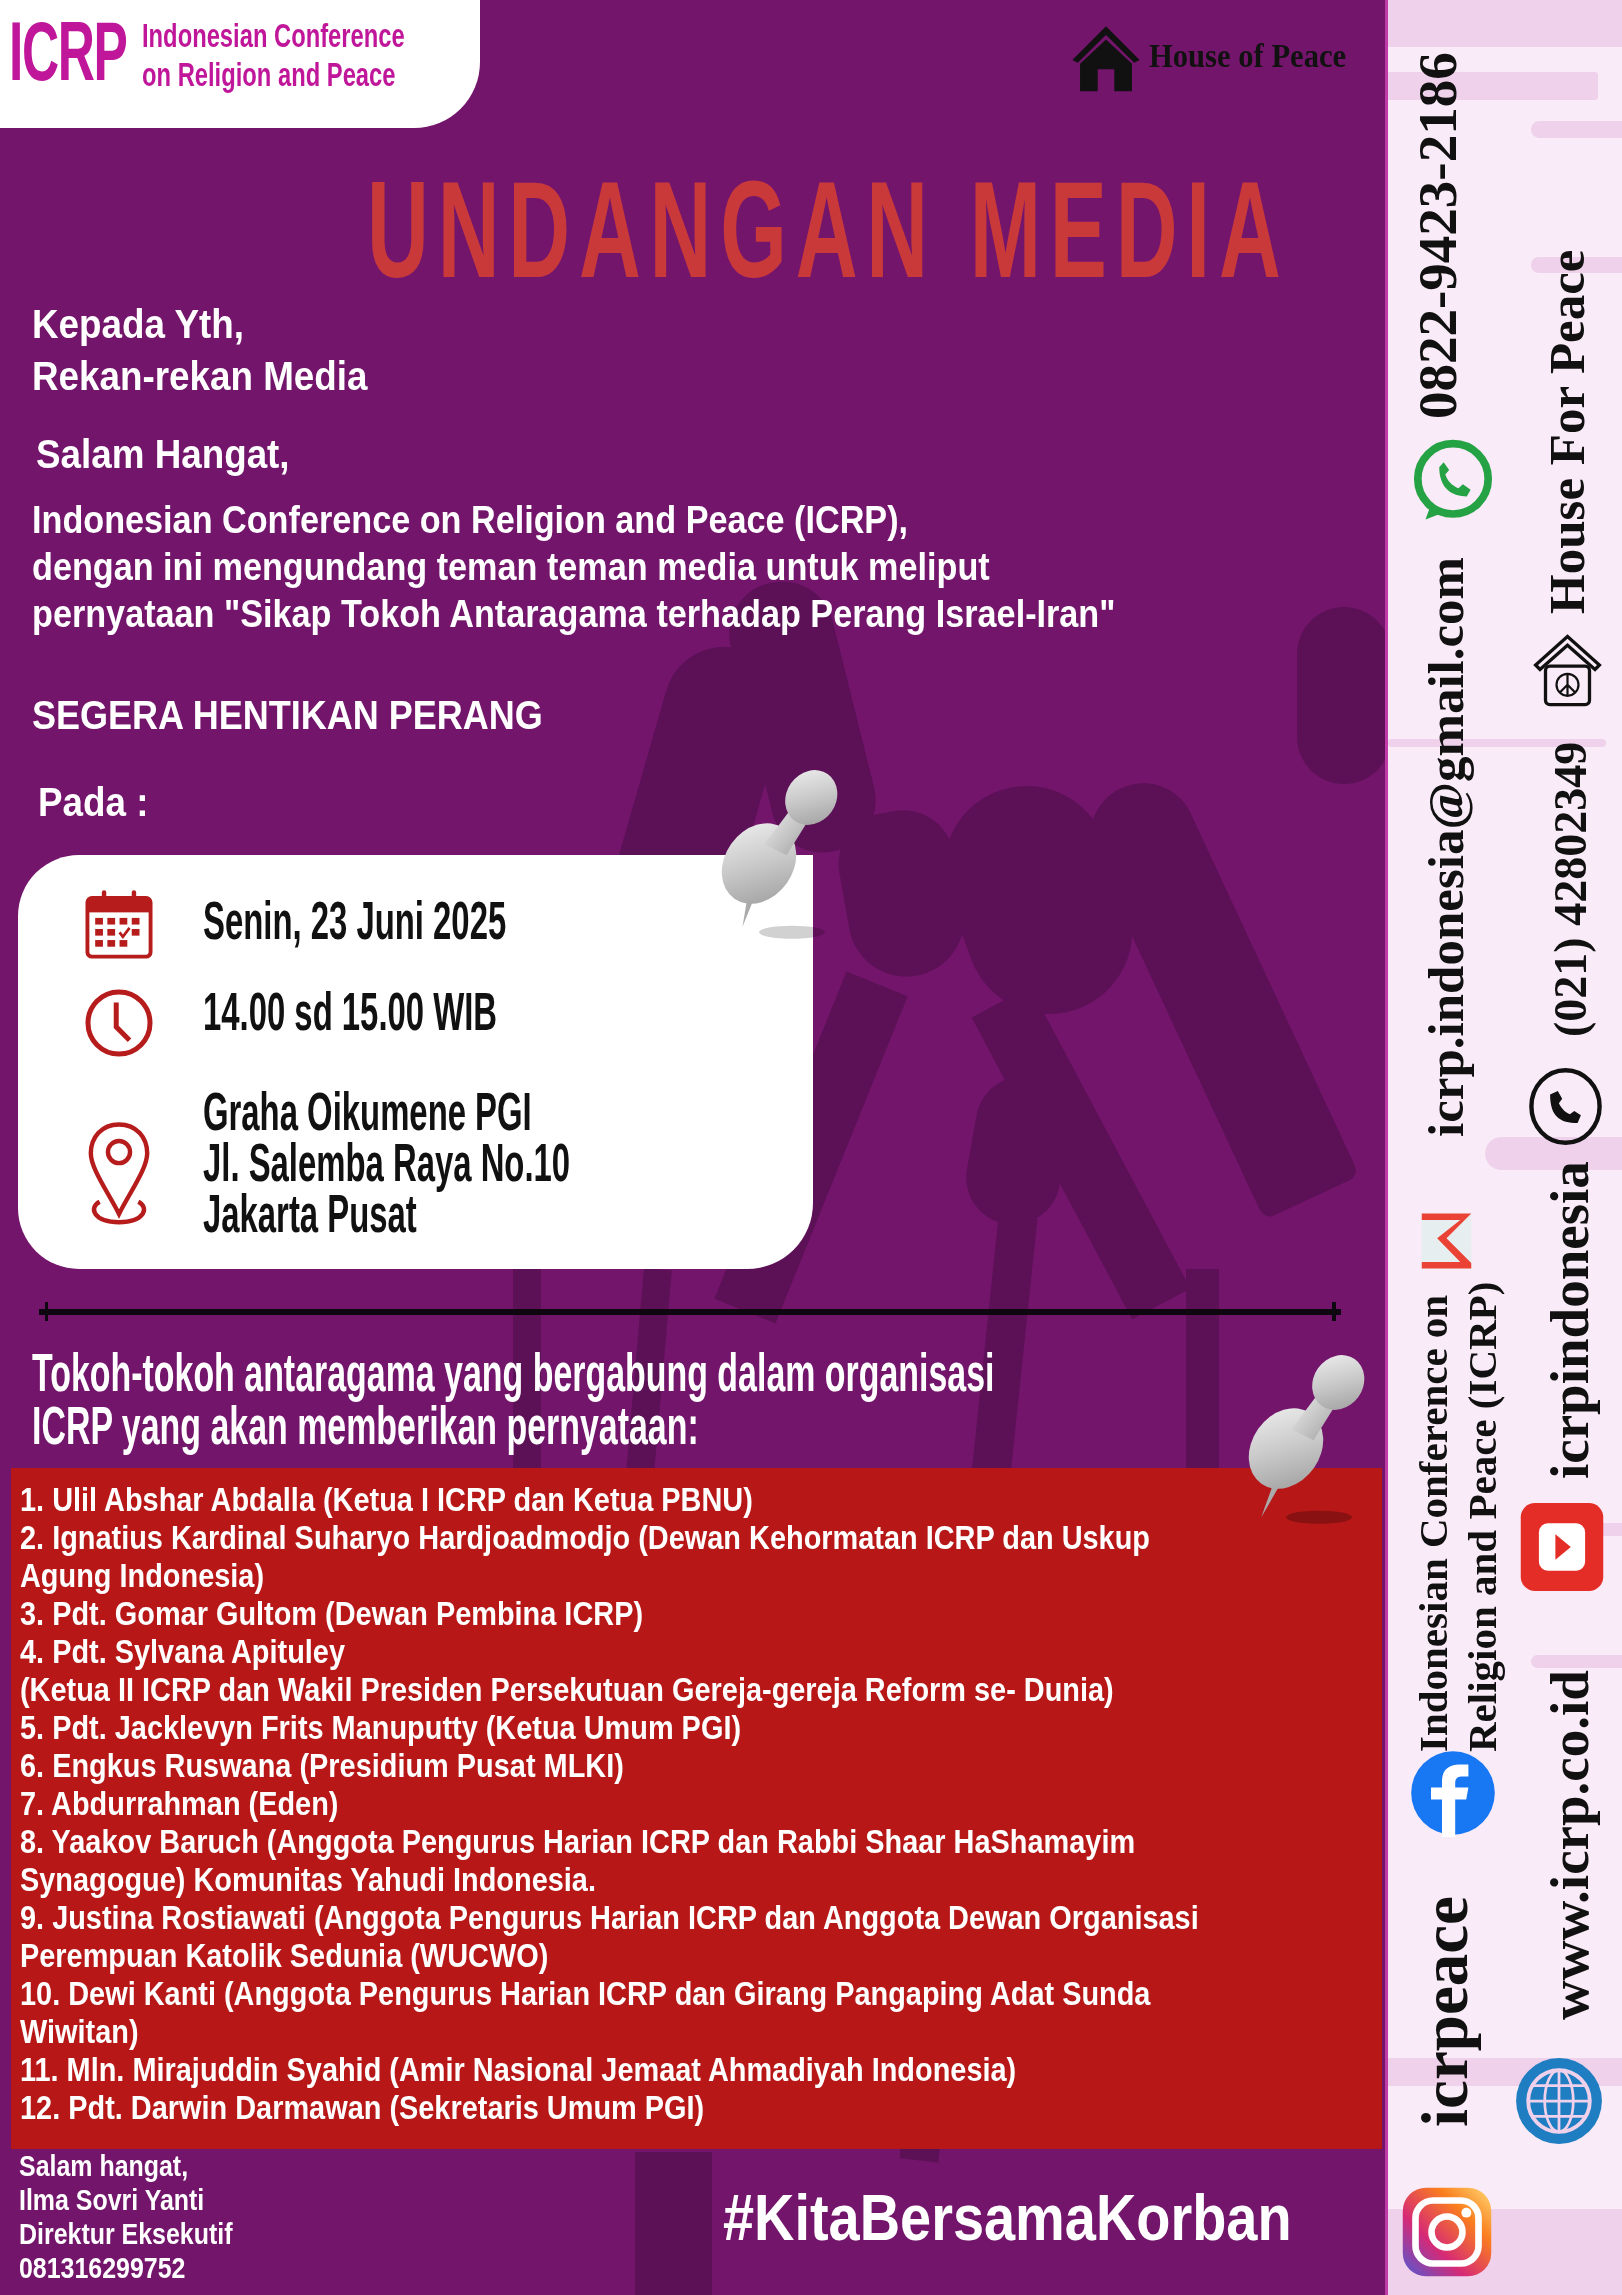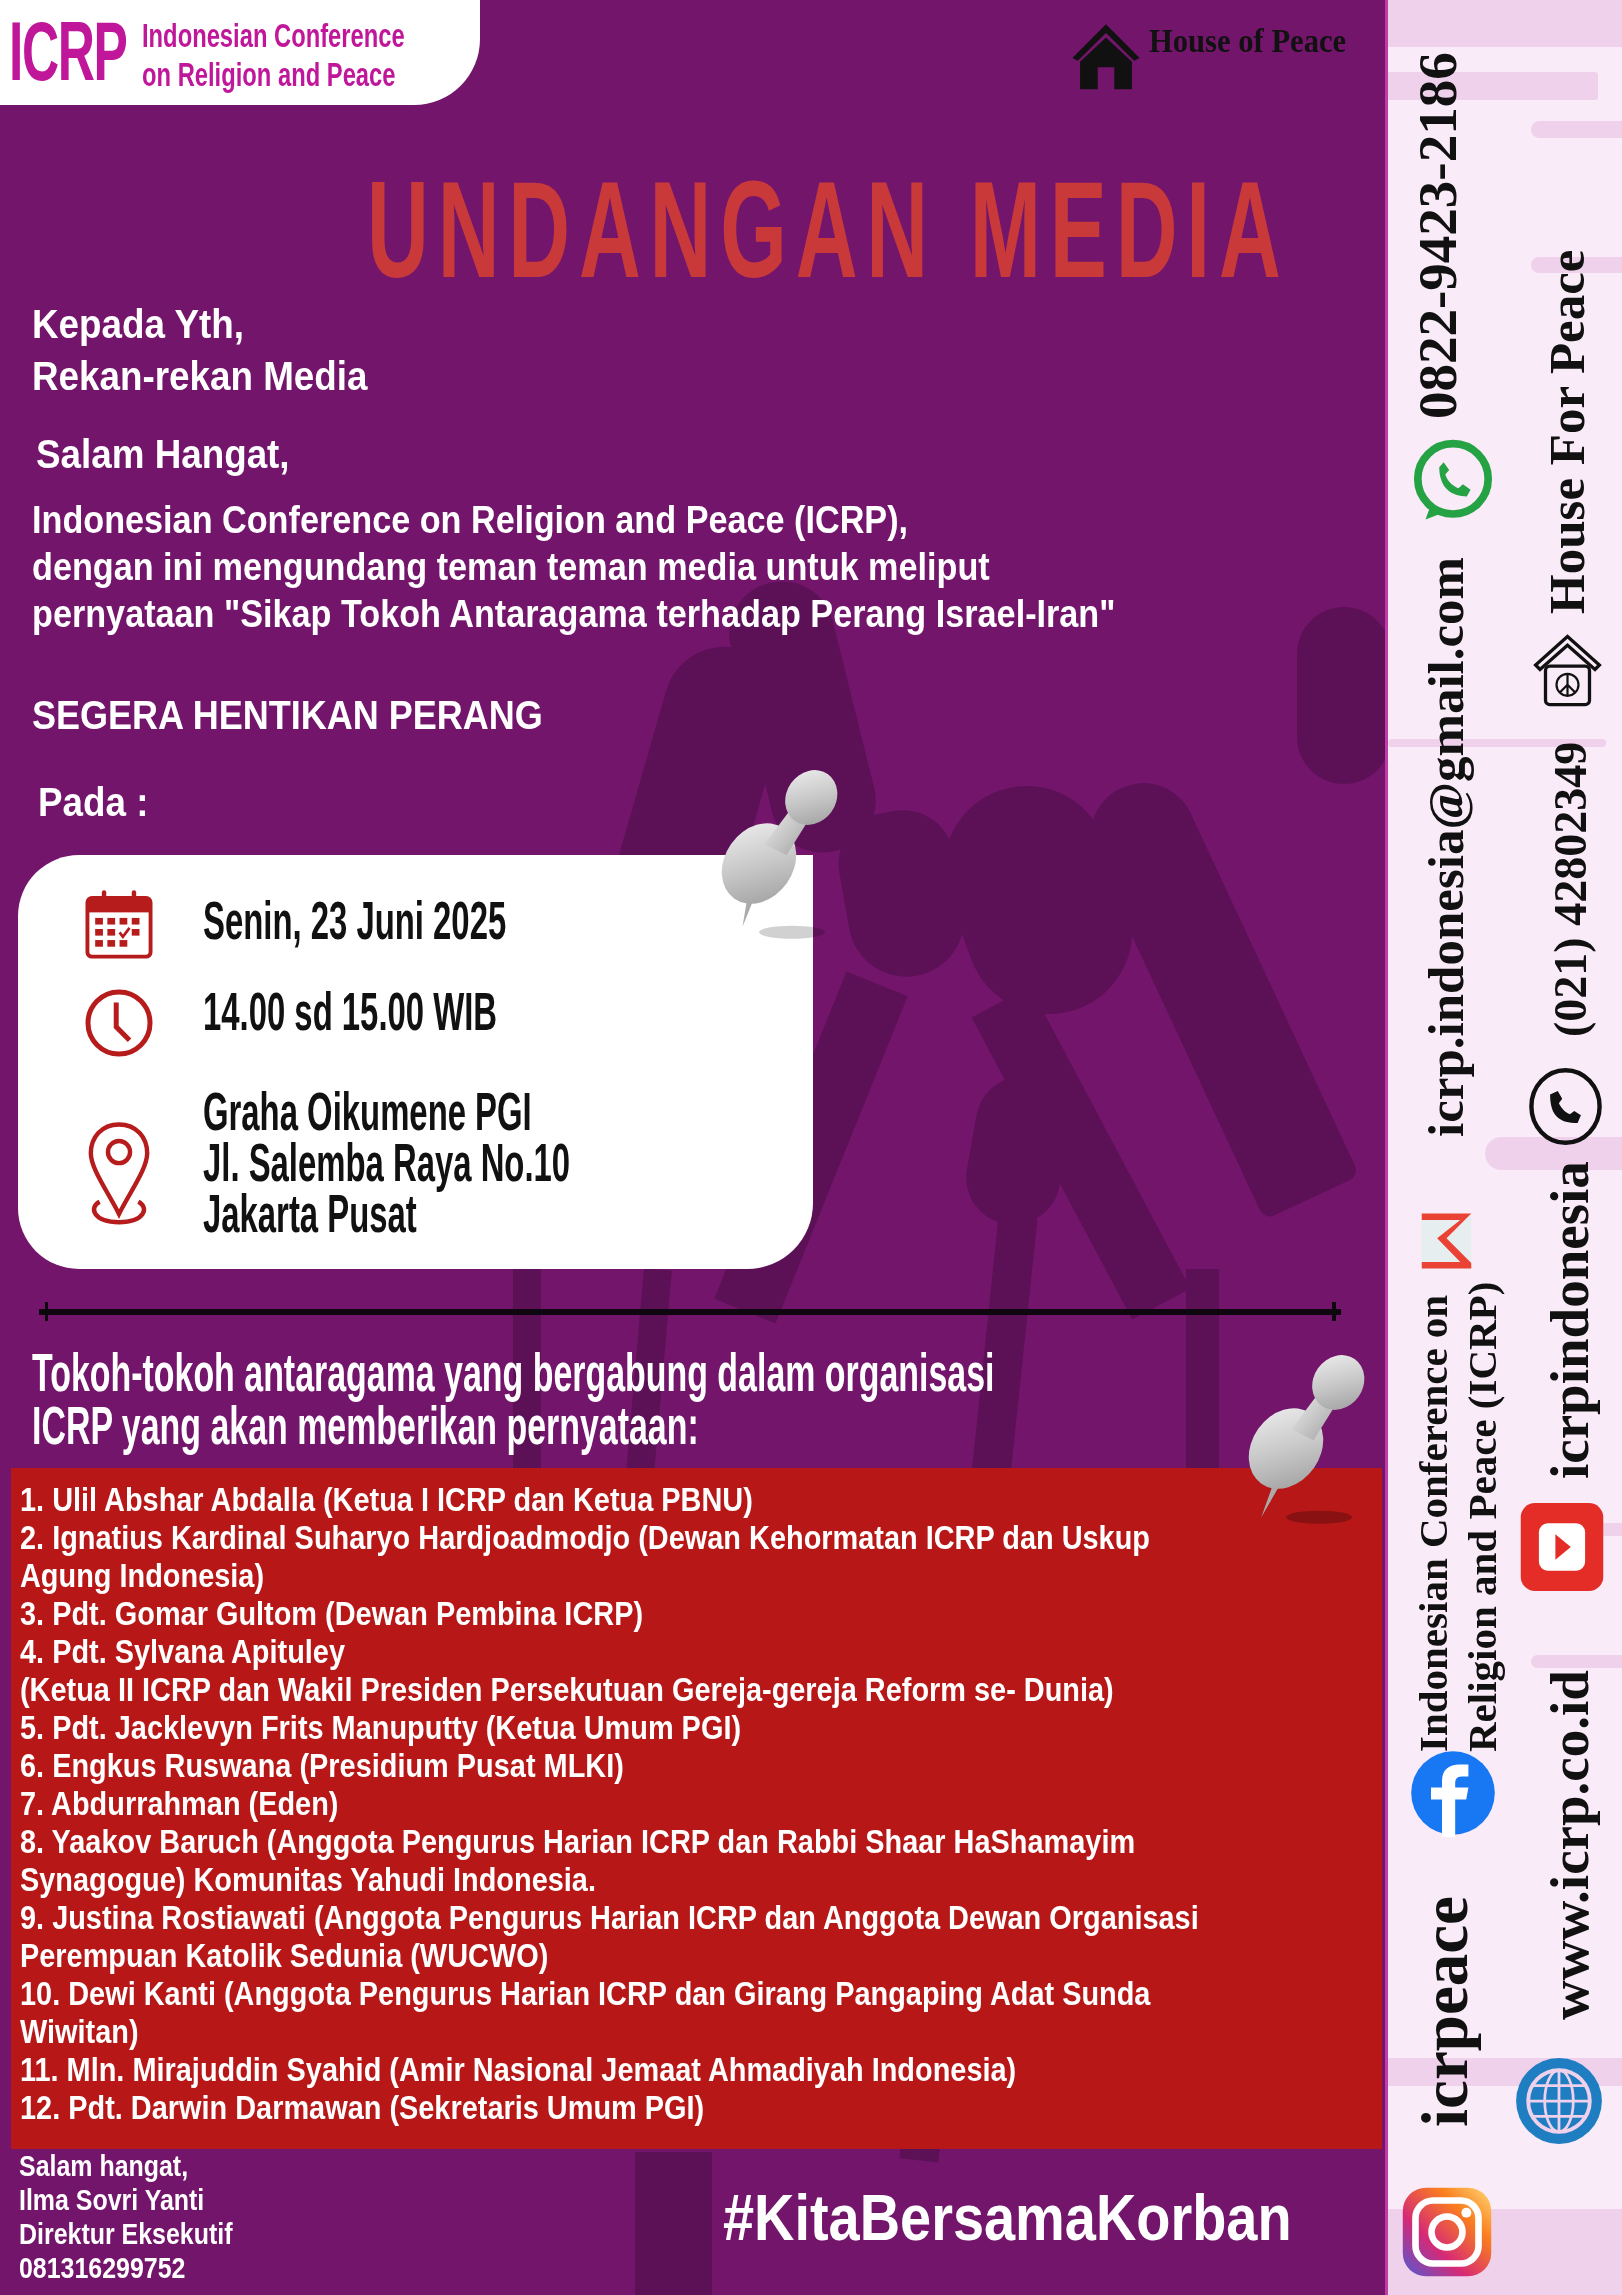--- a/index.html
+++ b/index.html
@@ -1,22 +1,22 @@
 <!DOCTYPE html>
 <html style="font-size:8.8px"><head>
 <meta charset="utf-8">
 <style>
   html, body { margin:0; padding:0; }
   body { width:1623px; height:2295px; position:relative; overflow:hidden; background:#74156c; font-family:"Liberation Sans", sans-serif; }
   .main { position:absolute; left:0; top:0; width:1385px; height:2295px; background:#74156c; overflow:hidden; }
   .mic { position:absolute; background:#5c1157; }
-  .logo-box { position:absolute; left:0; top:0; width:480px; height:105px; background:#ffffff; border-bottom-right-radius:66px; }
+  .logo-box { position:absolute; left:0; top:0; width:480px; height:128px; background:#ffffff; border-bottom-right-radius:66px; }
   .logo-icrp { position:absolute; left:8.8px; top:10px; font-family:"Liberation Sans", sans-serif; font-weight:bold; font-size:83px; line-height:83px; color:#c0179a; transform:scaleX(0.62); transform-origin:left top; letter-spacing:-2.2px; }
   .logo-sub { position:absolute; left:142px; top:15.5px; font-family:"Liberation Sans", sans-serif; font-weight:bold; font-size:33px; line-height:39px; color:#c0179a; transform:scaleX(0.72); transform-origin:left top; white-space:nowrap; }
-  .hop { position:absolute; left:1070px; top:22px; height:72px; display:flex; align-items:flex-start; }
+  .hop { position:absolute; left:1070px; top:22px; height:72px; display:flex; align-items:center; }
   .hop-text { font-family:"Liberation Serif", serif; font-weight:bold; font-size:34px; color:#111; margin-left:6.6px; margin-bottom:3.3px; transform:scaleX(0.9); transform-origin:left bottom; white-space:nowrap; }
   .title { position:absolute; left:367px; top:160px; font-family:"Liberation Sans", sans-serif; font-weight:bold; font-size:138px; line-height:138px; color:#c9393a; letter-spacing:14.3px; transform:scaleX(0.62); transform-origin:left top; white-space:nowrap; }
   .wtxt { position:absolute; color:#fff; font-family:"Liberation Sans", sans-serif; font-weight:bold; white-space:nowrap; transform-origin:left top; }
   .greet { left:32px; top:298px; font-size:40px; line-height:52px; transform:scaleX(0.92); }
   .salam { left:36px; top:429px; font-size:40px; line-height:50px; transform:scaleX(0.92); }
   .intro { left:32px; top:497px; font-size:38px; line-height:47px; transform:scaleX(0.9); }
   .segera { left:32px; top:690px; font-size:40px; line-height:50px; transform:scaleX(0.9); }
   .pada { left:38px; top:777px; font-size:40px; line-height:50px; transform:scaleX(0.92); }
   .card { position:absolute; left:17.7px; top:855px; width:795px; height:414px; background:#fff; border-radius:61px 0 66px 61px; border-top-right-radius:0; }
   .card-icon { position:absolute; left:65px; width:72px; height:72px; }

